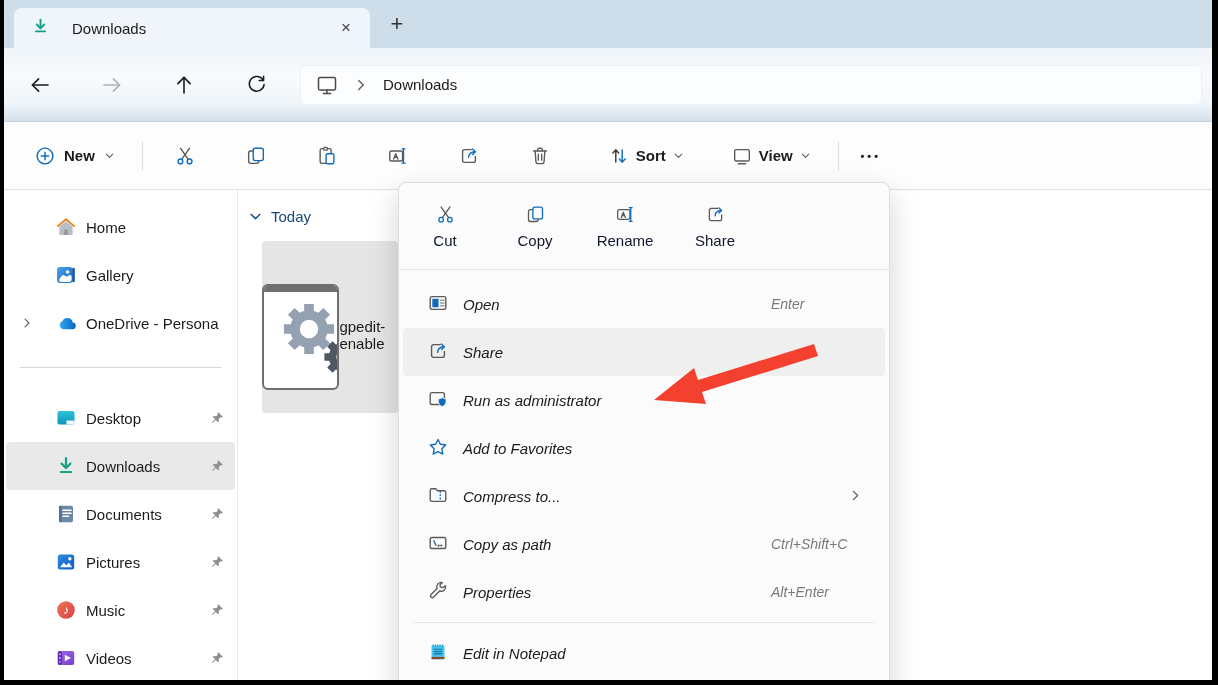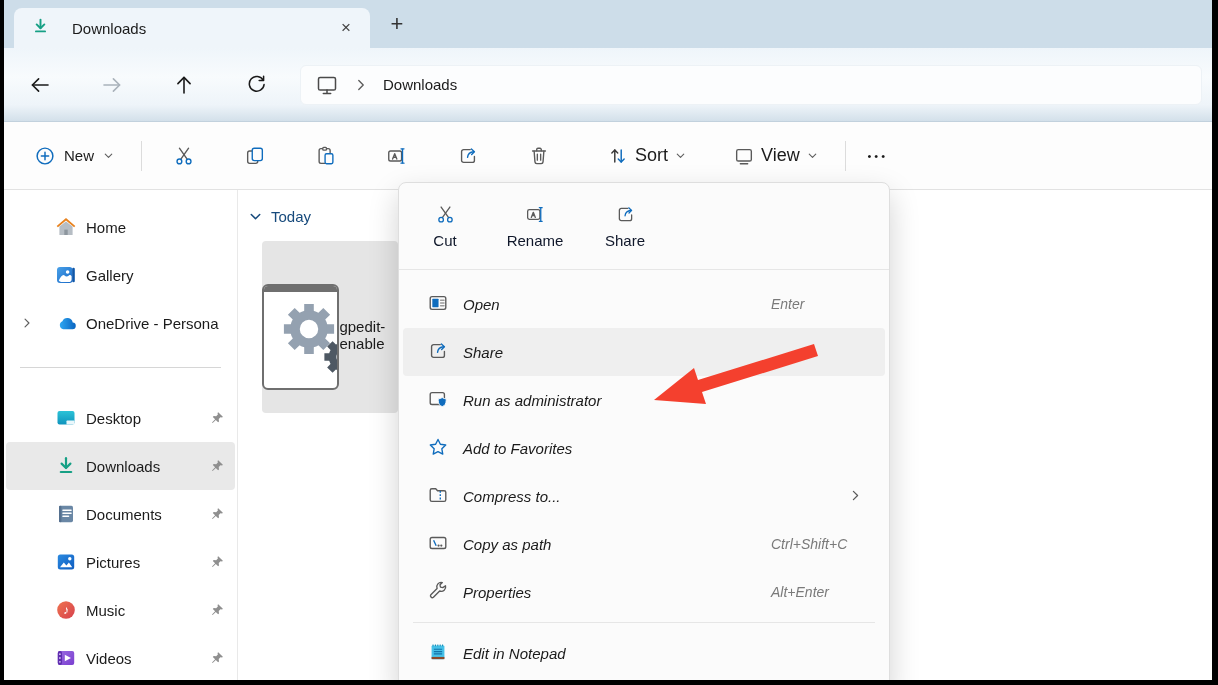--- a/index.html
+++ b/index.html
@@ -24,29 +24,29 @@
     border-bottom:1px solid #c2d1dd; display:flex; align-items:center; flex:none; }
   .nav-btn{ width:40px; height:40px; display:flex; align-items:center; justify-content:center;
     margin:0 16px; border-radius:4px; flex:none; }
   .addressbar{ flex:1; height:40px; background:#fcfdfe; border:1px solid #edf2f6; border-radius:6px;
     display:flex; align-items:center; padding:0 14px; margin-left:8px; margin-right:10px; }
   .crumb-label{ font-size:15px; margin-left:14px; }
   .crumb-chev{ margin-left:14px; display:flex; }
 
   
   .toolbar{ height:68px; background:#fdfdfd; border-bottom:1px solid #e2e2e2; display:flex;
-    align-items:center; flex:none; }
+    align-items:center; flex:none;font-weight:bold; }
   .tb-new{ display:flex; align-items:center; gap:8px; margin-left:20px; padding:8px 10px; border-radius:4px; }
   .tb-new-label{ font-size:15px; }
   .tb-sep{ width:1px; height:30px; background:#dcdcdc; margin-left:16px; flex:none; }
   .tb-ico{ width:44px; height:44px; display:flex; align-items:center; justify-content:center;
     margin-left:27px; border-radius:4px; flex:none; }
   .tb-ico.first{ margin-left:20px; }
   .tb-group{ display:flex; align-items:center; gap:6px; padding:8px 10px; border-radius:4px; }
-  .tb-group-label{ font-size:18px; }
+  .tb-group-label{ font-size:15px; }
   .tb-more{ width:40px; height:40px; display:flex; align-items:center; justify-content:center;
     font-size:11px; letter-spacing:3px; color:#1b1b1b; margin-left:12px; border-radius:4px; }
 
   
   .body{ flex:1; display:flex; min-height:0; background:#fff; }
   .sidebar{ width:234px; flex:none; border-right:1px solid #e9e9e9; padding-top:13px; }
   .sb-item{ height:48px; display:flex; align-items:center; margin:0 2px; border-radius:4px;
     position:relative; padding-left:48px; }
   .sb-item.selected{ background:#e9e9e9; }
   .sb-icon{ width:24px; height:24px; flex:none; display:flex; }
@@ -468,20 +468,27 @@
               <path d="M17 3.5L8.6 15.3"></path>
             </g>
             <g stroke="#0f6cbd">
               <circle cx="7" cy="17.9" r="2.6"></circle>
               <circle cx="17" cy="17.9" r="2.6"></circle>
             </g>
           </svg>
         <span class="mq-label">Cut</span>
       </div>
       <div class="mq-item">
+        <svg width="21" height="21" viewBox="0 0 24 24" fill="none" stroke-width="1.5">
+            <rect x="4" y="6.5" width="11" height="13.5" rx="2.2" stroke="#5a5a5a"></rect>
+            <rect x="9" y="3.5" width="11" height="13.5" rx="2.2" stroke="#0f6cbd" fill="#fbfbfb"></rect>
+          </svg>
+        <span class="mq-label">Copy</span>
+      </div>
+      <div class="mq-item">
         <svg width="21" height="21" viewBox="0 0 24 24" fill="none" stroke-width="1.5" stroke-linecap="round" stroke-linejoin="round">
             <rect x="3" y="6.5" width="14" height="11" rx="2" stroke="#5a5a5a"></rect>
             <path d="M7.2 15.3l2.3-5.8 2.3 5.8M8 13.3h3" stroke="#5a5a5a"></path>
             <g stroke="#0f6cbd">
               <path d="M18 4.5v15"></path>
               <path d="M16.4 4.2h3.2M16.4 19.8h3.2"></path>
             </g>
           </svg>
         <span class="mq-label">Rename</span>
       </div>

